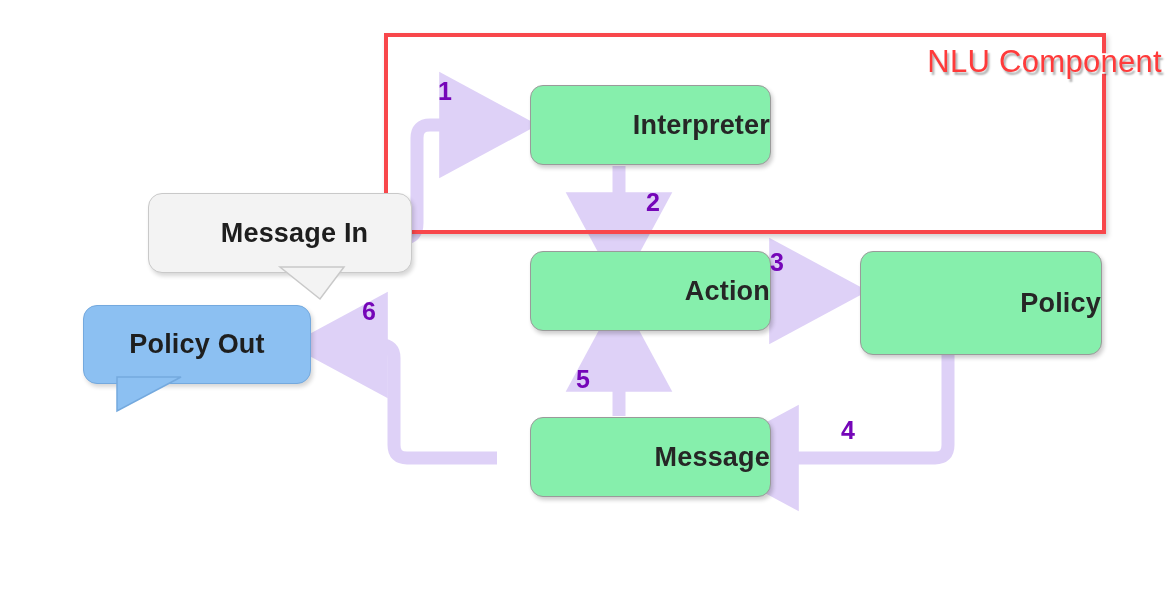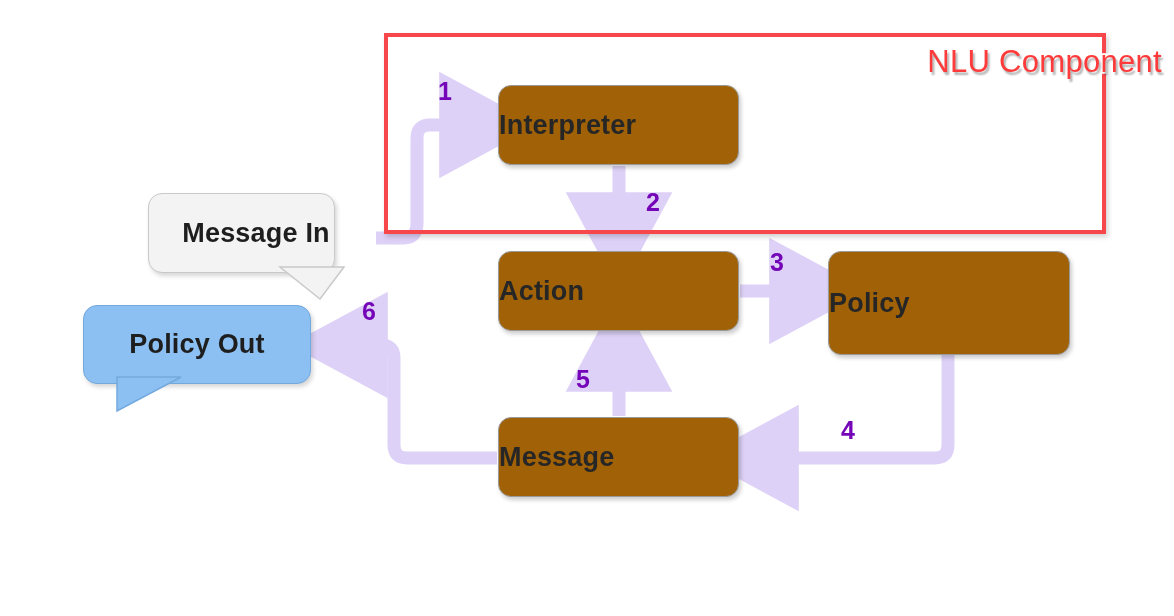--- a/index.html
+++ b/index.html
@@ -47,28 +47,29 @@
     white-space: nowrap;
     -webkit-text-stroke: 3.5px #ffffff;
     paint-order: stroke fill;
     text-shadow: 2px 3px 2px rgba(0,0,0,0.30);
     z-index: 6;
   }
 
   
   .node {
     position: absolute;
-    background: #a16207;
+    background: #86efac;
     border: 1.6px solid #9A9A9A;
     border-radius: 13px;
     box-shadow: 2px 3px 4px rgba(0,0,0,0.20);
     display: flex;
     align-items: center;
-    justify-content: flex-start;
+    justify-content: flex-end;
     z-index: 4;
+    margin-left: 32px;
   }
   .node span {
     font-size: 27px;
     font-weight: 700;
     color: #262626;
     letter-spacing: 0.2px;
   }
   #node-interpreter { left: 498px; top: 85px;  width: 241px; height: 80px; }
   #node-tracker     { left: 498px; top: 251px; width: 241px; height: 80px; }
   #node-policy      { left: 828px; top: 251px; width: 242px; height: 104px; }
@@ -89,21 +90,21 @@
     border-radius: 14px;
   }
   .bubble span {
     position: relative;
     font-size: 27px;
     font-weight: 700;
     color: #1E1E1E;
     letter-spacing: 0.2px;
     z-index: 2;
   }
-  #bubble-in  { left: 148px; top: 193px; width: 187px; height: 80px; padding-left: 29px; }
+  #bubble-in  { left: 148px; top: 193px; width: 264px; height: 80px; padding-left: 29px; }
   #bubble-in .bubble-body {
     background: #F3F3F3;
     border: 1.5px solid #C9C9C9;
     box-shadow: 2px 3px 4px rgba(0,0,0,0.16);
   }
   #bubble-out { left: 83px;  top: 305px; width: 228px; height: 79px; }
   #bubble-out .bubble-body {
     background: #8CC0F2;
     border: 1.5px solid #74A9DE;
     box-shadow: 2px 3px 4px rgba(0,0,0,0.16);

